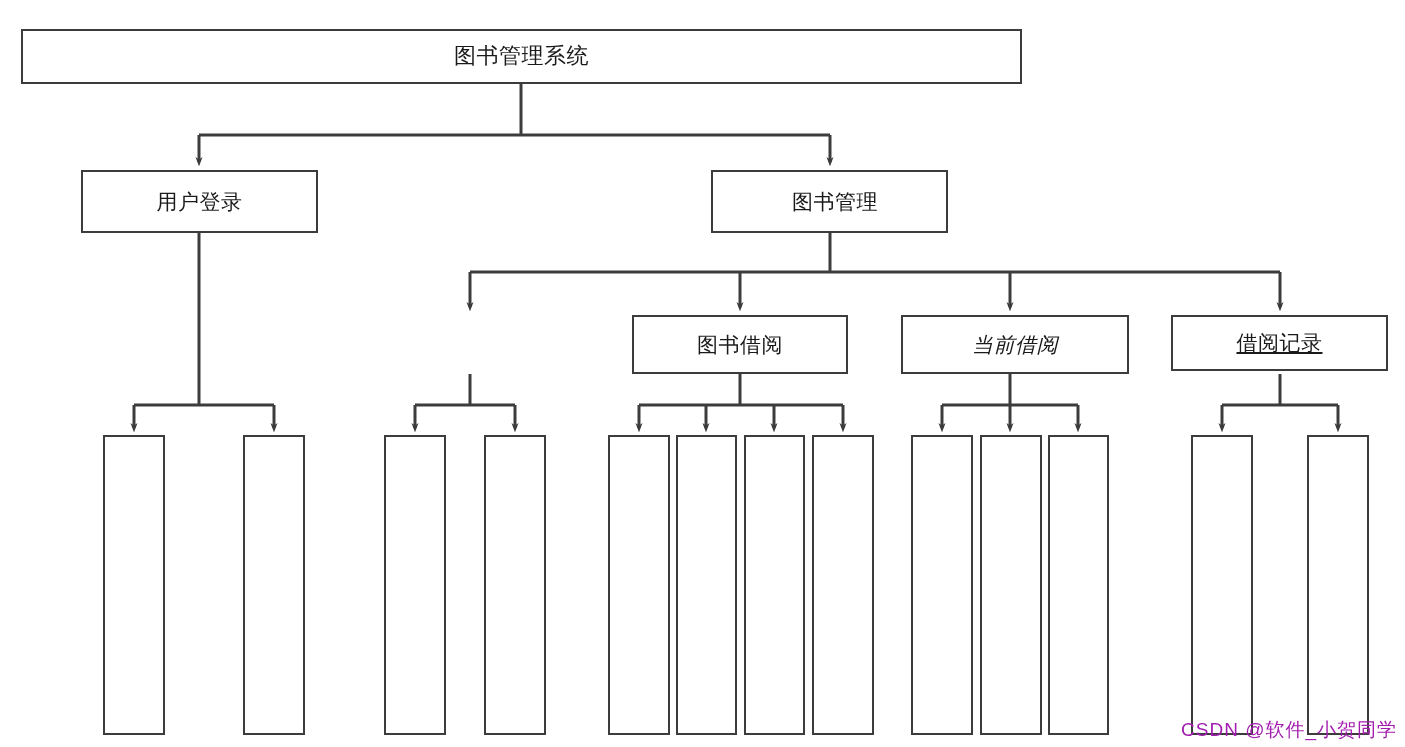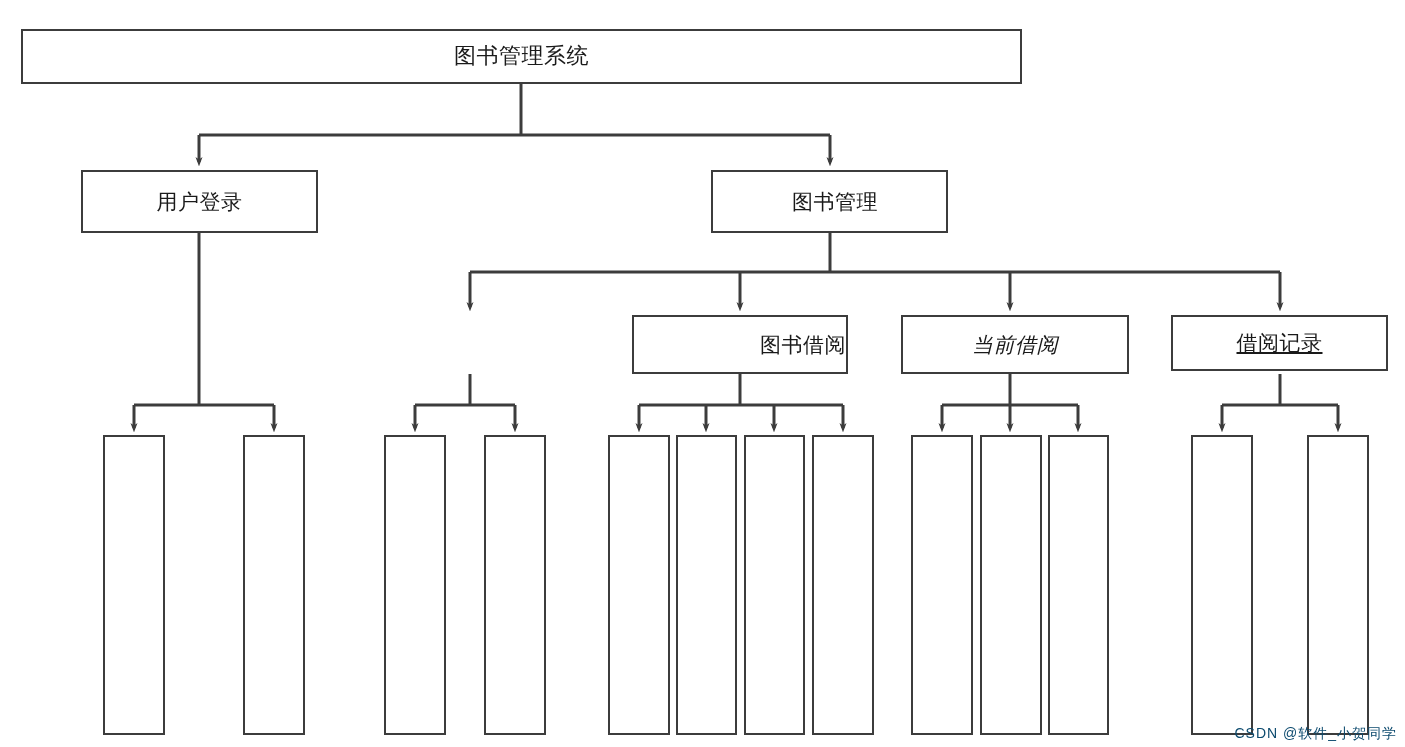--- a/index.html
+++ b/index.html
@@ -67,22 +67,22 @@
   }
   .node.v.tall .lbl {
     font-size: 20px;
     letter-spacing: 1px;
     max-height: 294px;
   }
   #watermark {
     position: absolute;
     right: 8px;
     bottom: 4px;
-    font-size: 14px;
-    color: #0c4a6e;
+    font-size: 19px;
+    color: #a21caf;
     letter-spacing: 1px;
     z-index: 3;
     white-space: nowrap;
   }
 </style>
 </head>
 <body>
 
 <div id="canvas">
 
@@ -140,21 +140,21 @@
     <span class="lbl">图书管理系统</span>
   </div>
 
   <div class="node h" style="left:81px; top:170px; width:237px; height:63px;">
     <span class="lbl">用户登录</span>
   </div>
   <div class="node h" style="left:711px; top:170px; width:237px; height:63px;padding-left:11px;">
     <span class="lbl">图书管理</span>
   </div>
 
-  <div class="node h" style="left:632px; top:315px; width:216px; height:59px;justify-content:flex-end;">
+  <div class="node h" style="left:632px; top:315px; width:216px; height:59px;">
     <span class="lbl">图书借阅</span>
   </div>
   <div class="node h" style="left:901px; top:315px; width:228px; height:59px;font-style:italic;">
     <span class="lbl">当前借阅</span>
   </div>
   <div class="node h" style="left:1171px; top:315px; width:217px; height:56px;text-decoration:underline;">
     <span class="lbl">借阅记录</span>
   </div>
 
   <div class="node v" style="left:103px; top:435px; width:62px; height:300px;">

